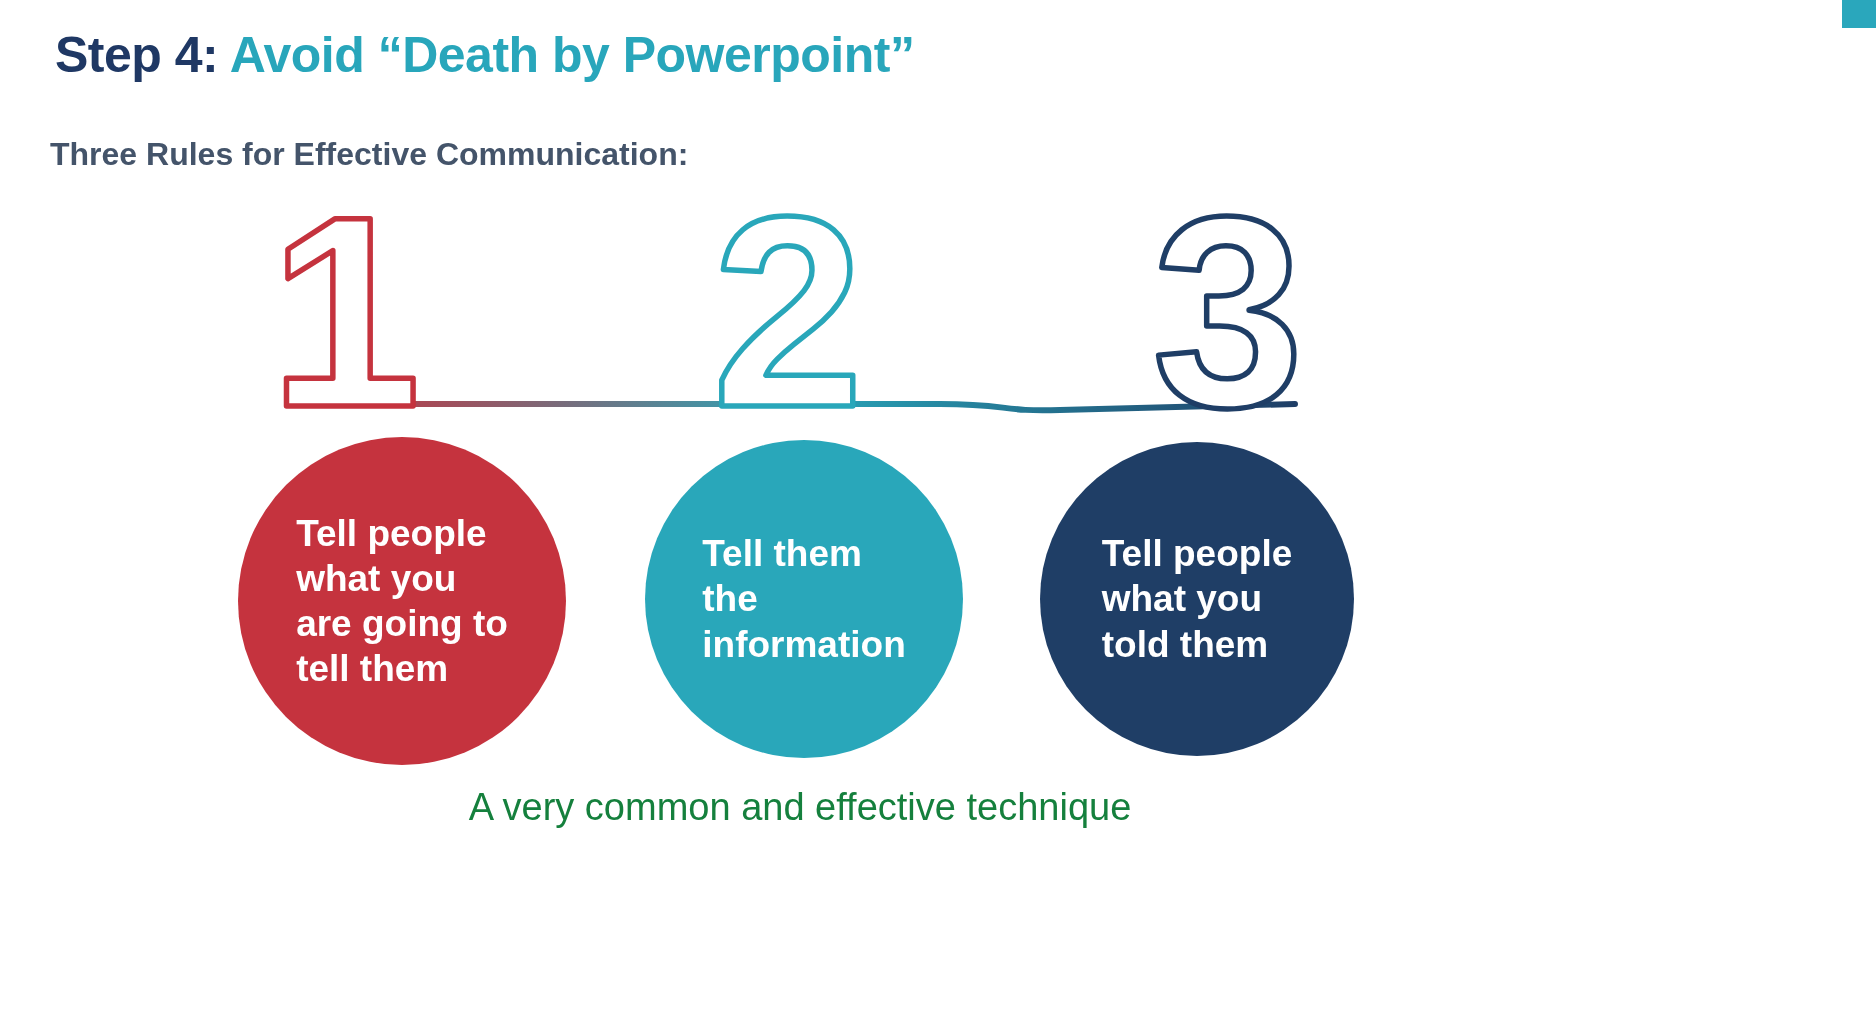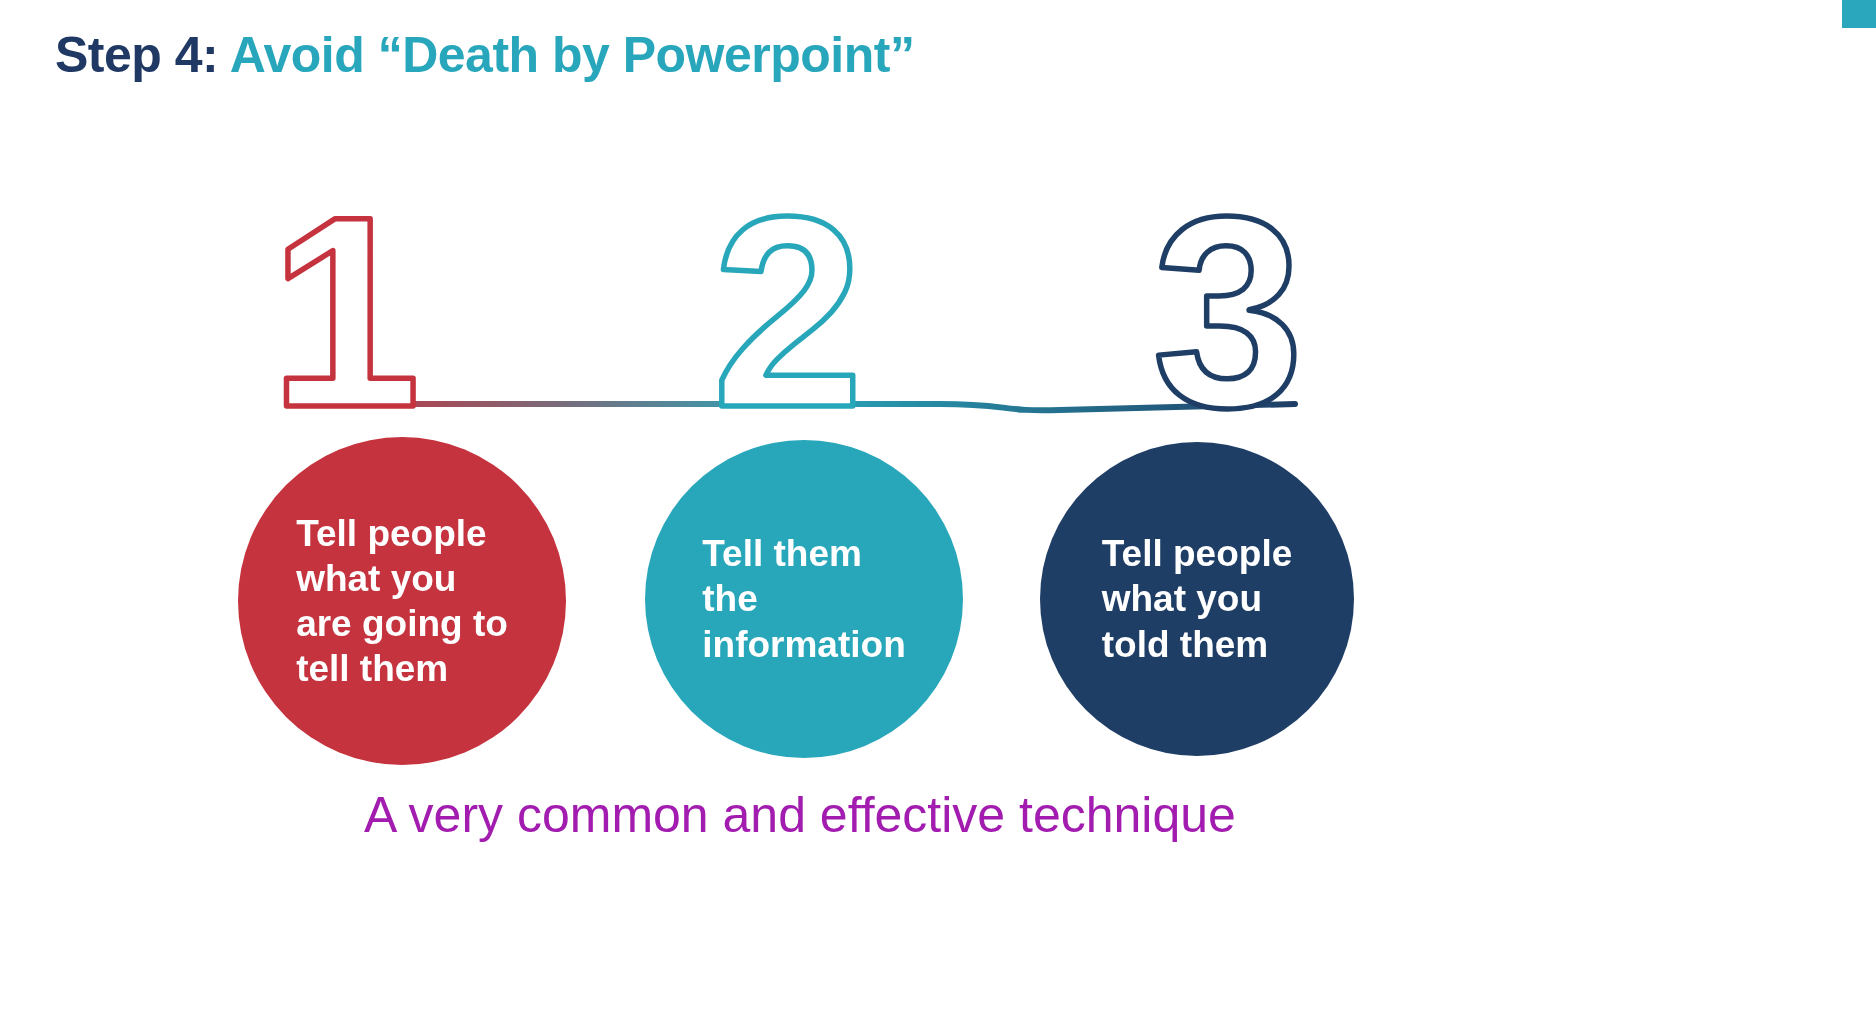--- a/index.html
+++ b/index.html
@@ -73,34 +73,35 @@
   }
   .circle span { white-space: pre-line; }
   .c-red  { left: 238px;  top: 437px; width: 328px; height: 328px; background: #c5333e; }
   .c-teal { left: 645px;  top: 440px; width: 318px; height: 318px; background: #29a7ba; }
   .c-navy { left: 1040px; top: 442px; width: 314px; height: 314px; background: #1f3e66; }
   .caption {
     position: absolute;
     left: 800px;
     top: 786px;
     transform: translateX(-50%);
-    font-size: 50px;
-    color: #a21caf;
+    font-size: 38px;
+    color: #15803d;
     white-space: nowrap;
   }
 </style>
 </head>
 <body>
 
 <div class="slide">
 
   <div class="corner-accent"></div>
 
   <h1 class="title"><span class="t-navy">Step 4: </span><span class="t-teal">Avoid “Death by Powerpoint”</span></h1>
 
+  <h2 class="subtitle">Three Rules for Effective Communication:</h2>
 
   <svg class="numbers-svg" width="1876" height="245" viewBox="0 0 1876 245" aria-hidden="true">
     <defs>
       <linearGradient id="lineGrad" x1="0" y1="0" x2="1" y2="0">
         <stop offset="0%" stop-color="#c5333e"></stop>
         <stop offset="48%" stop-color="#29a7ba"></stop>
         <stop offset="100%" stop-color="#1f3e66"></stop>
       </linearGradient>
     </defs>
     <path d="M 335 216 H 940 C 1010 216 1000 224 1060 222 L 1295 216" stroke="url(#lineGrad)" stroke-width="6" fill="none" stroke-linecap="round"></path>

